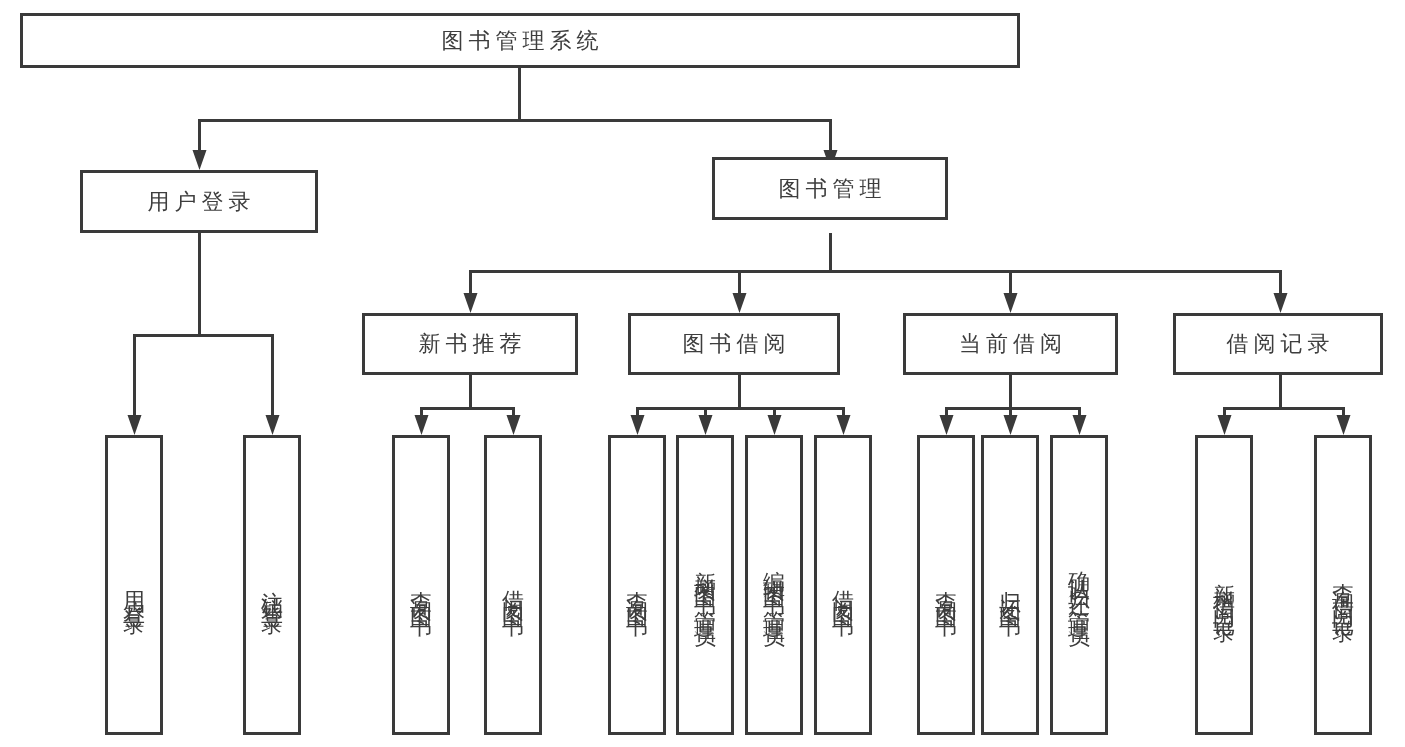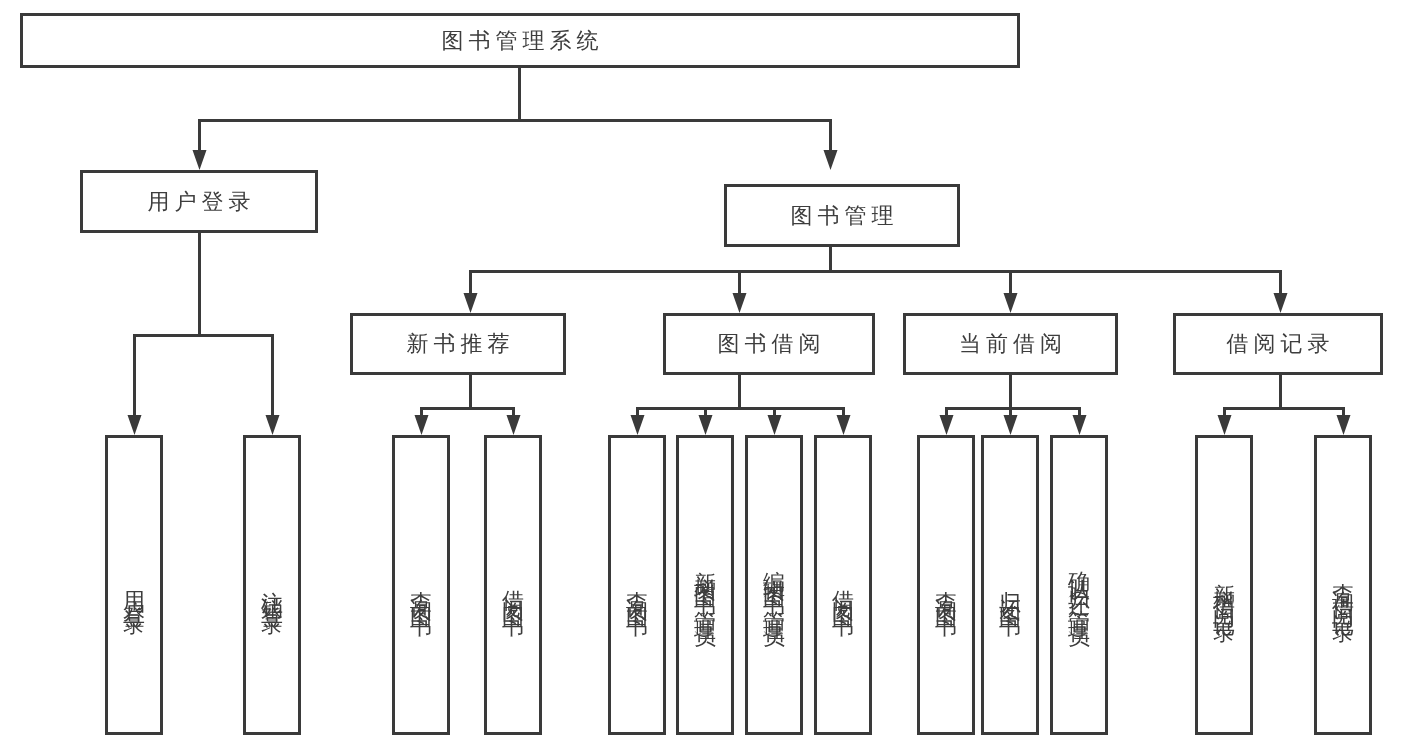--- a/index.html
+++ b/index.html
@@ -89,28 +89,28 @@
     </g>
   </svg>
 
   <div class="box hbox" style="left:20px;top:13px;width:1000px;height:55px;">
     <span>图书管理系统</span>
   </div>
 
   <div class="box hbox" style="left:80px;top:170px;width:238px;height:63px;">
     <span>用户登录</span>
   </div>
-  <div class="box hbox" style="left:712px;top:184px;width:236px;height:63px;margin-left:12px;">
+  <div class="box hbox" style="left:712px;top:157px;width:236px;height:63px;">
     <span>图书管理</span>
   </div>
 
-  <div class="box hbox" style="left:350px;top:313px;width:216px;height:62px;">
+  <div class="box hbox" style="left:362px;top:313px;width:216px;height:62px;">
     <span>新书推荐</span>
   </div>
-  <div class="box hbox" style="left:663px;top:313px;width:212px;height:62px;text-align:center;">
+  <div class="box hbox" style="left:628px;top:313px;width:212px;height:62px;text-align:center;">
     <span>图书借阅</span>
   </div>
   <div class="box hbox" style="left:903px;top:313px;width:215px;height:62px;text-align:center;">
     <span>当前借阅</span>
   </div>
   <div class="box hbox" style="left:1173px;top:313px;width:210px;height:62px;">
     <span>借阅记录</span>
   </div>
 
   <div class="box vbox" style="left:105px;">

